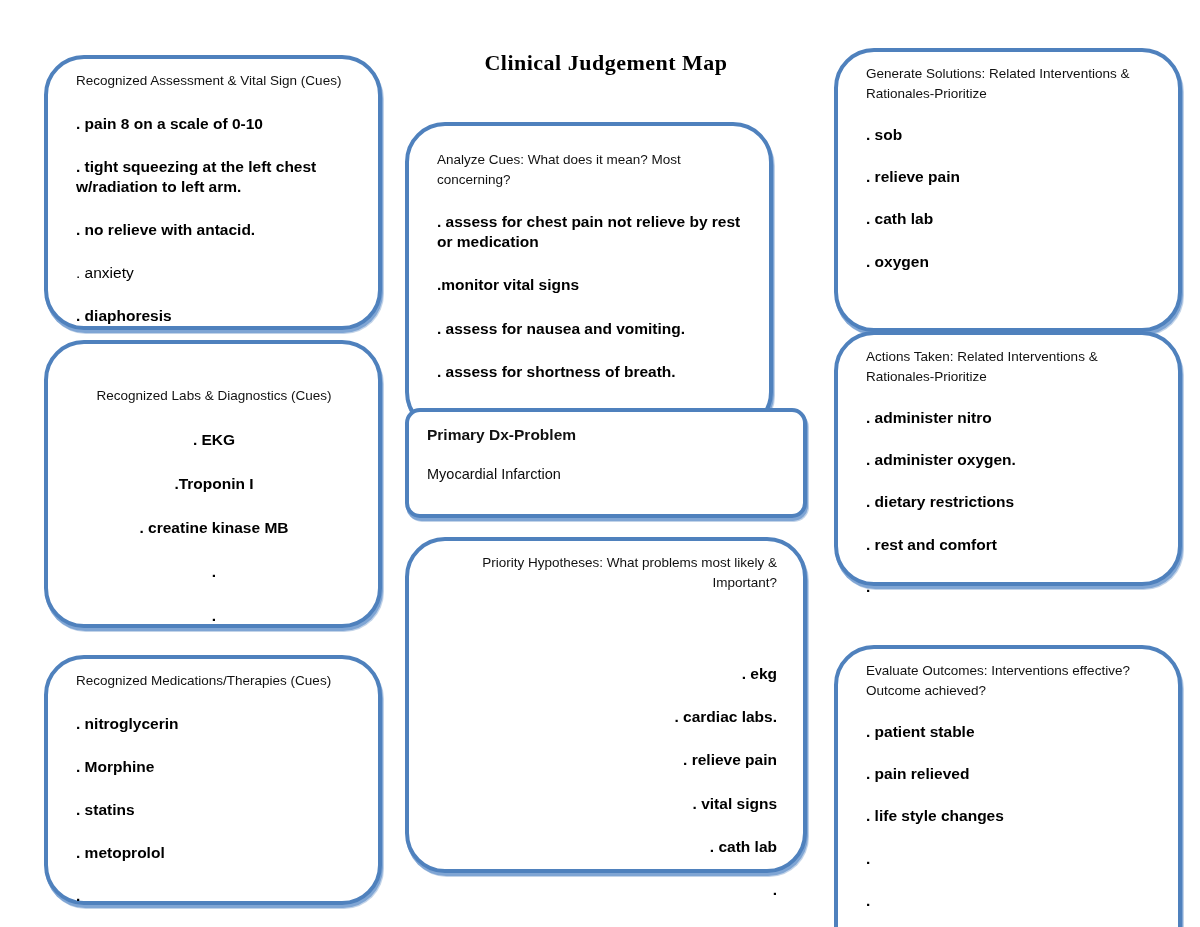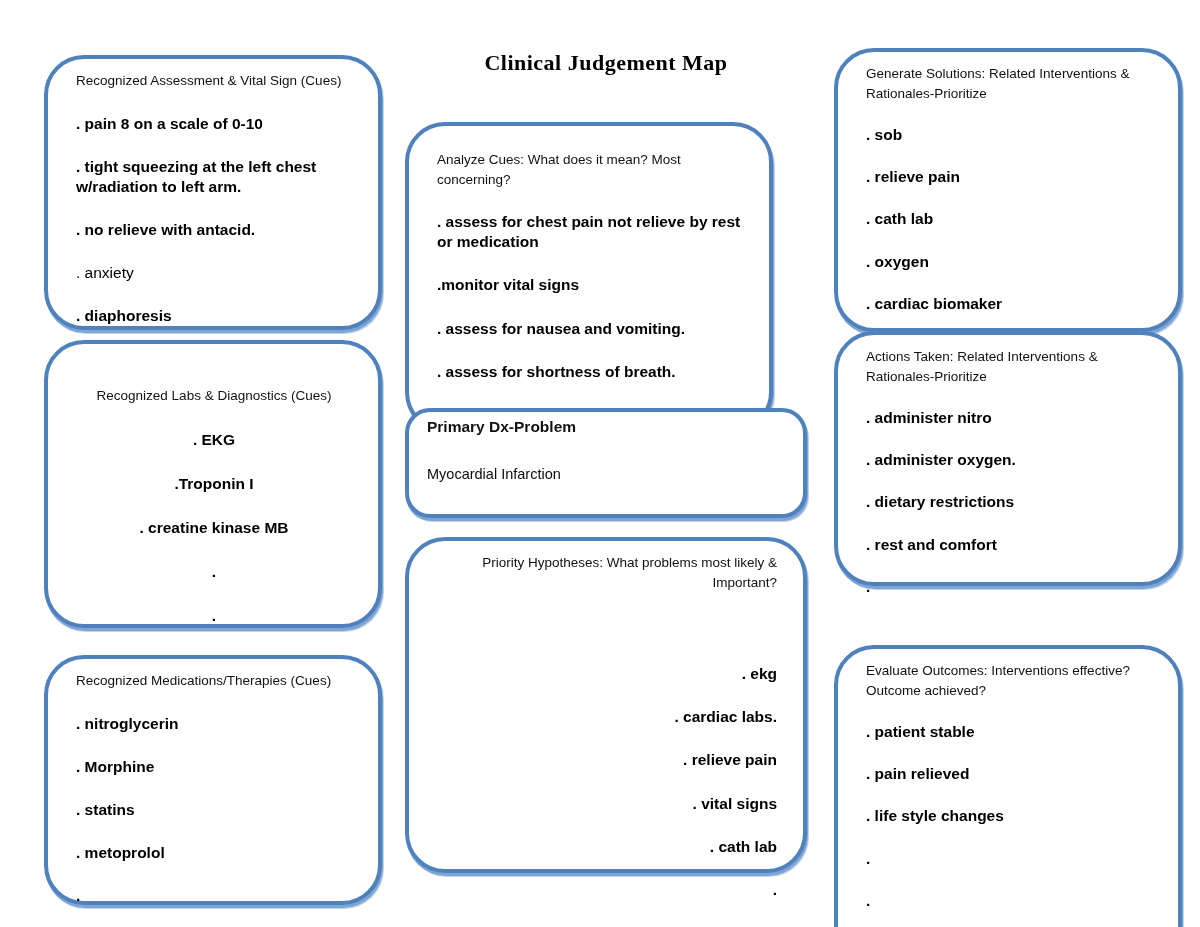--- a/index.html
+++ b/index.html
@@ -48,24 +48,24 @@
 
   
   .box--assessment{left:44px;top:55px;width:338px;height:275px;}
   .box--labs{left:44px;top:340px;width:338px;height:288px;padding-top:42px;text-align:center;}
   .box--medications{left:44px;top:655px;width:338px;height:250px;}
 
   
   .box--analyze{left:405px;top:90px;width:368px;height:310px;padding-top:24px;margin-top:32px;}
   .box--dx{
     left:405px;top:408px;width:402px;height:110px;
-    border-radius:25px;padding:4px 18px;
+    border-radius:15px;padding:12px 18px;
   }
   .box--dx .box-heading{font-size:15.5px;font-weight:bold;}
-  .dx-value{font-size:14.5px;font-weight:normal;margin-top:28px;}
+  .dx-value{font-size:14.5px;font-weight:normal;margin-top:20px;}
   .box--priority{left:405px;top:537px;width:402px;height:336px;text-align:right;}
 
   
   .box--generate{left:834px;top:48px;width:348px;height:284px;}
   .box--actions{left:834px;top:331px;width:348px;height:255px;}
   .box--evaluate{left:834px;top:645px;width:348px;height:332px;}
 
   .box--generate .item,.box--actions .item,.box--evaluate .item{margin-top:22px;}
   .box--labs .item{margin-top:24px;}
 </style>
@@ -126,21 +126,20 @@
   <div class="item">.</div>
 
 </div>
 
 <div class="box box--generate">
   <div class="box-heading">Generate Solutions: Related Interventions &amp; Rationales-Prioritize</div>
   <div class="item">. sob</div>
   <div class="item">. relieve pain</div>
   <div class="item">. cath lab</div>
   <div class="item">. oxygen</div>
-  <div class="item">. cardiac biomaker</div>
 </div>
 
 <div class="box box--actions">
   <div class="box-heading">Actions Taken: Related Interventions &amp; Rationales-Prioritize</div>
   <div class="item">. administer nitro</div>
   <div class="item">. administer oxygen.</div>
   <div class="item">. dietary restrictions</div>
   <div class="item">. rest and comfort</div>
   <div class="item">.</div>
 </div>

